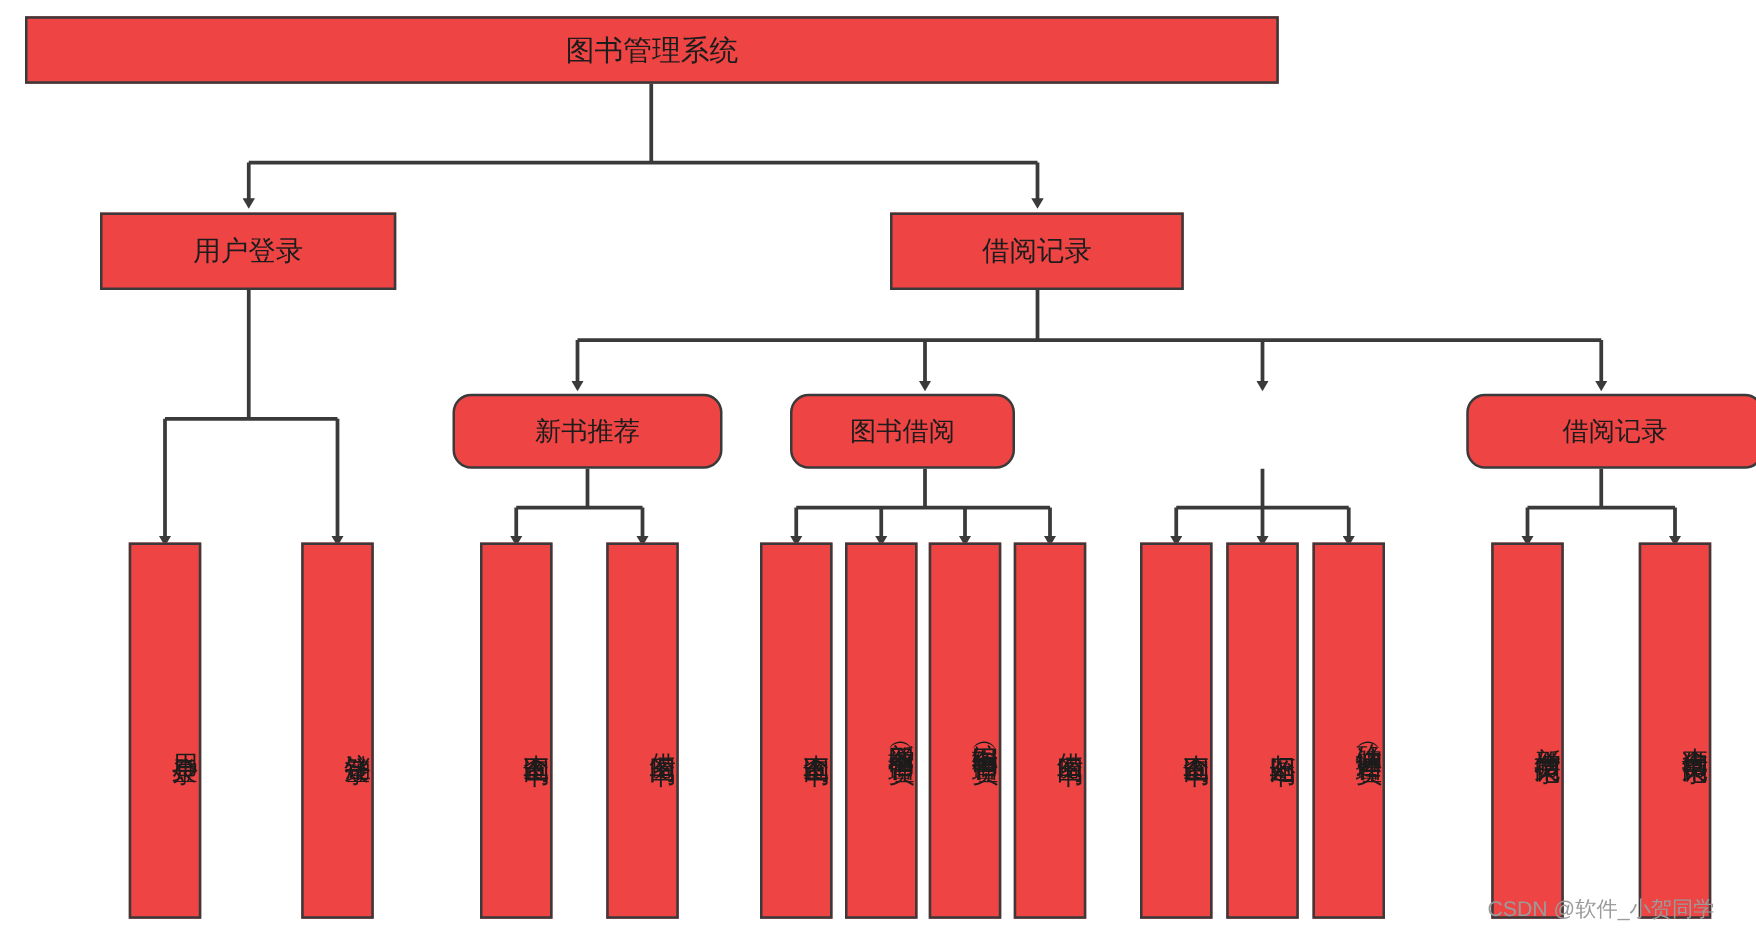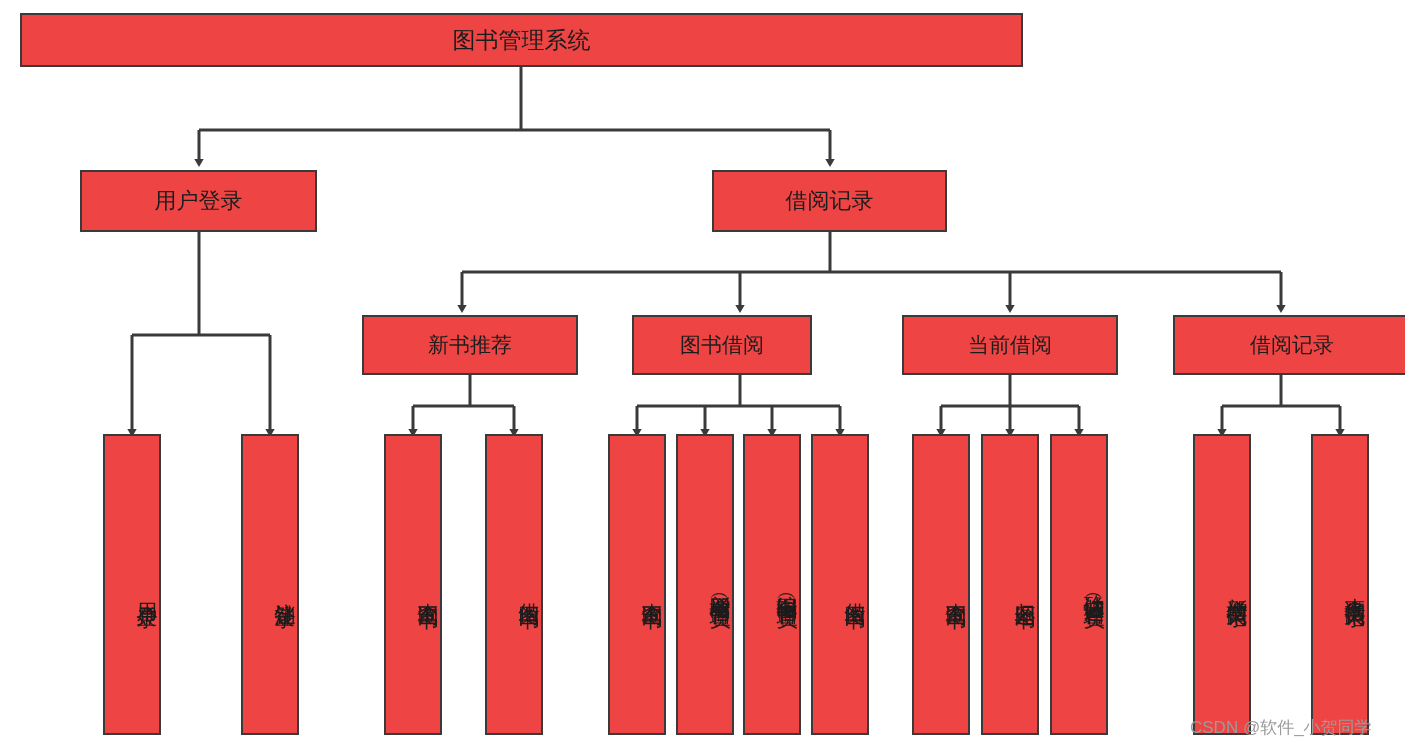--- a/index.html
+++ b/index.html
@@ -31,21 +31,21 @@
     background: #ef4444;
     border: 2.5px solid #3a3a3a;
     display: flex;
     align-items: center;
     justify-content: center;
     color: #1c1c1c;
     z-index: 2;
   }
   .node.root       { font-size: 23px; }
   .node.level2     { font-size: 22px; }
-  .node.level3     { font-size: 21px; }
+  .node.level3     { font-size: 21px; border-radius: 15px; }
   .node.leaf {
     font-size: 21px;
     writing-mode: vertical-rl;
     text-orientation: upright;
     letter-spacing: 2px;
     align-items: flex-start;
     justify-content: center;
     padding-top: 10px;
     line-height: 1.1;
   }
@@ -124,23 +124,20 @@
   <div class="node level2" style="left:712px; top:170px; width:235px; height:62px;">
     <span>借阅记录</span>
   </div>
 
   <div class="node level3" style="left:362px; top:315px; width:216px; height:60px;">
     <span>新书推荐</span>
   </div>
   <div class="node level3" style="left:632px; top:315px; width:180px; height:60px;">
     <span>图书借阅</span>
   </div>
-  <div class="node level3" style="left:902px; top:315px; width:216px; height:60px;">
-    <span>当前借阅</span>
-  </div>
   <div class="node level3" style="left:1173px; top:315px; width:238px; height:60px;">
     <span>借阅记录</span>
   </div>
 
   <div class="node leaf" style="left:103px; top:434px; width:58px; height:301px;">
     <span>用户登录</span>
   </div>
   <div class="node leaf" style="left:241px; top:434px; width:58px; height:301px;">
     <span>注销登录</span>
   </div>

